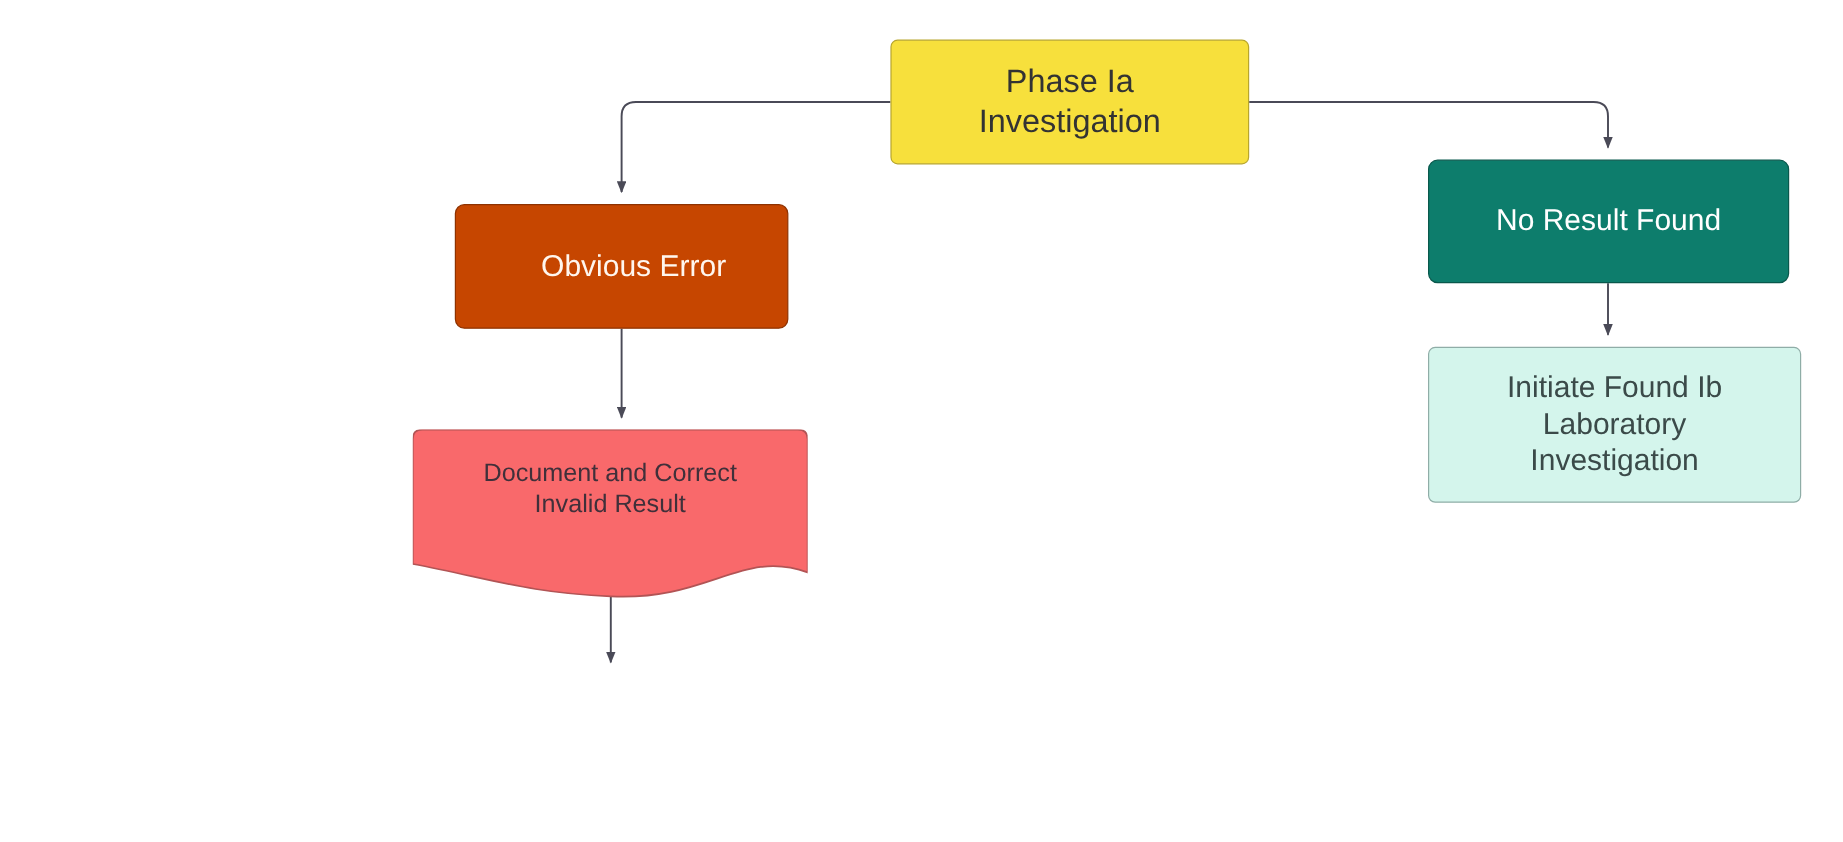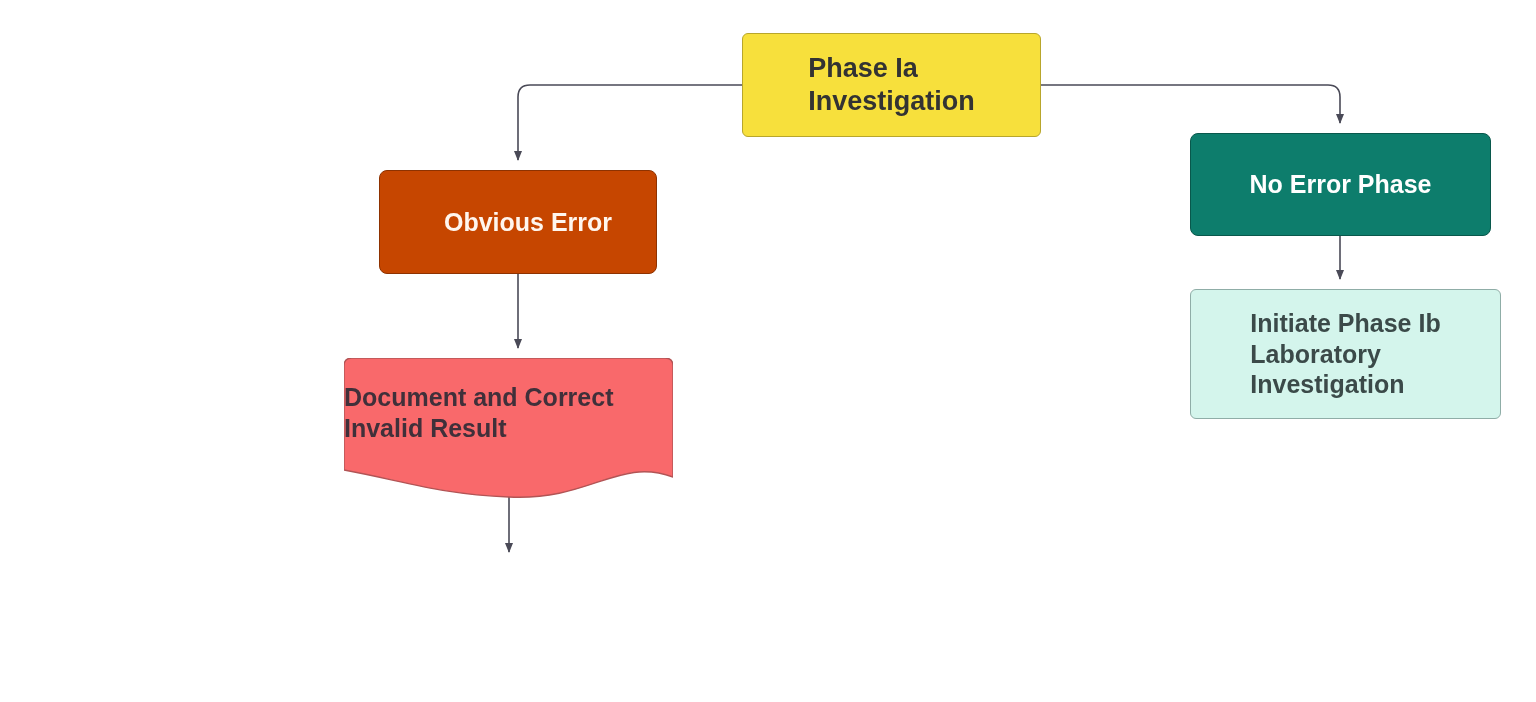--- a/index.html
+++ b/index.html
@@ -25,21 +25,22 @@
     top: 0;
     width: 1536px;
     height: 702px;
   }
   .node {
     position: absolute;
     box-sizing: border-box;
     display: flex;
     align-items: center;
     justify-content: center;
-    font-weight: bold;
+    text-align: center;
+    font-weight: normal;
     line-height: 1.22;
     white-space: pre-line;
     z-index: 3;
   }
   
   #node-phase-ia {
     left: 742px; top: 33px;
     width: 299px; height: 104px;
     background: #F7E03C;
     border: 1px solid #b8a62c;
@@ -56,21 +57,21 @@
     border-radius: 8px;
     color: #FFF6EE;
     font-size: 25px;
     padding-left: 20px;
   }
   
   #node-document-correct {
     left: 344px; top: 358px;
     width: 329px; height: 141px;
     color: #40303a;
-    font-size: 25px;
+    font-size: 21px;
     align-items: flex-start;
     padding-top: 24px;
     background: transparent;
     border: none;
   }
   #node-document-correct .doc-shape {
     position: absolute;
     left: 0; top: 0;
     width: 329px; height: 141px;
     z-index: -1;
@@ -144,19 +145,19 @@
       <path d="M 8,0 L 321,0 Q 329,0 329,8 L 329,119
                C 274,99 247,143 165,139
                C 95,136 64,124 0,112
                L 0,8 Q 0,0 8,0 Z" fill="#F9696B" stroke="#b25455" stroke-width="1.4"></path>
     </svg>
     <div class="doc-label">Document and Correct
 Invalid Result</div>
   </div>
 
 
-  <div class="node" id="node-no-error-found">No Error Phase</div>
+  <div class="node" id="node-no-error-found">No Result Found</div>
 
-  <div class="node" id="node-initiate-phase-ib">Initiate Phase Ib
+  <div class="node" id="node-initiate-phase-ib">Initiate Found Ib
 Laboratory
 Investigation</div>
 
 </div>
 
 </body></html>

